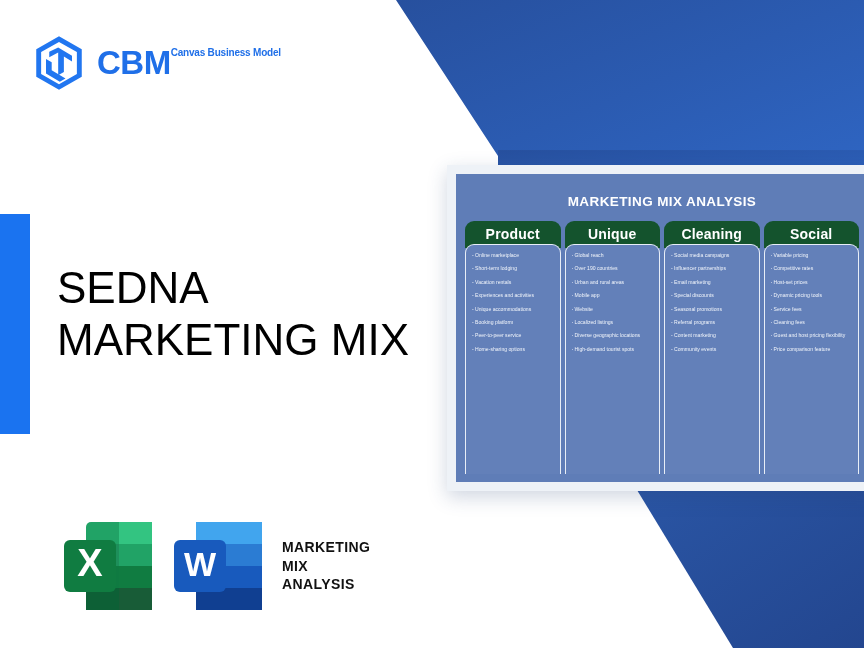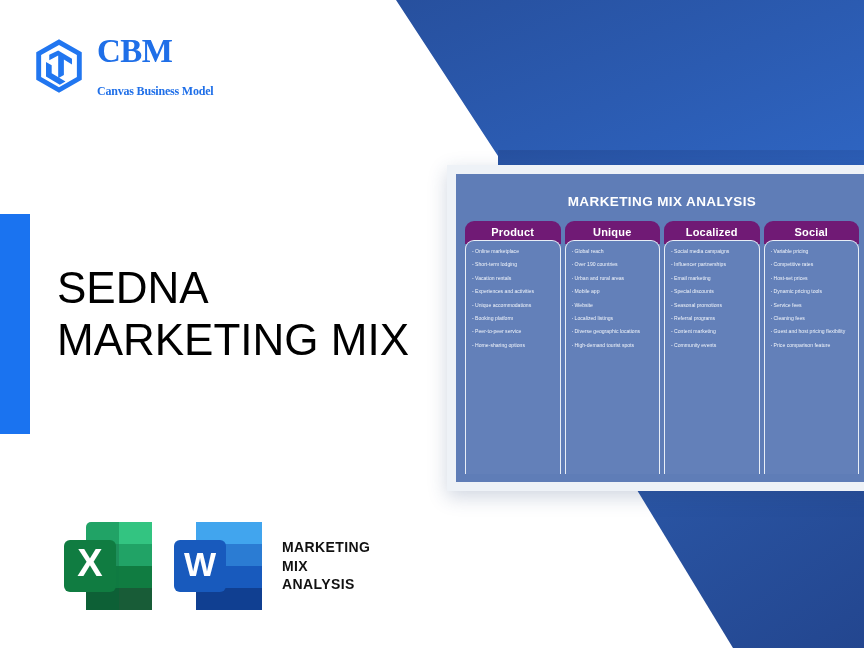--- a/index.html
+++ b/index.html
@@ -24,28 +24,28 @@
   }
 
   
   .logo-block {
     position:absolute;
     left:33px; top:34px;
     display:flex; align-items:center; gap:12px;
     z-index:3;
   }
   .logo-mark { width:52px; height:58px; flex:0 0 auto; }
-  .logo-text { display:flex; flex-direction:column; justify-content:center;font-family:Liberation Serif, serif; }
+  .logo-text { display:flex; justify-content:center; }
   .logo-title {
     font-size:33px; font-weight:bold; color:#1f6fe8;
     letter-spacing:-0.5px; line-height:1.05;
   }
   .logo-sub {
-    font-size:12px; font-weight:bold; color:#1f6fe8;
-    letter-spacing:-0.2px; margin-top:15px;
+    font-size:10px; font-weight:bold; color:#1f6fe8;
+    letter-spacing:-0.2px; margin-top:1px;
   }
 
   
   .headline {
     position:absolute;
     left:57px; top:262px;
     z-index:3;
     font-size:44px;
     font-weight:400;
     color:#000000;
@@ -102,24 +102,24 @@
     display:flex;
     gap:4px;
     padding:0 1px 2px 1px;
   }
   .mix-col {
     flex:1;
     display:flex; flex-direction:column;
     min-width:0;
   }
   .col-head {
-    background:#701a75;
+    background:#14532d;
     border-radius:9px 9px 0 0;
     color:#ffffff;
-    font-size:11px;
+    font-size:14px;
     font-weight:bold;
     text-align:center;
     padding:5px 0 6px 0;
     letter-spacing:0.2px;
   }
   .col-body {
     flex:1;
     background:#6380b9;
     border-radius:9px 9px 0 0;
     border-top:1.2px solid #e8eef7;
@@ -235,21 +235,21 @@
           <div class="col-item">- Urban and rural areas</div>
           <div class="col-item">- Mobile app</div>
           <div class="col-item">- Website</div>
           <div class="col-item">- Localized listings</div>
           <div class="col-item">- Diverse geographic locations</div>
           <div class="col-item">- High-demand tourist spots</div>
         </div>
       </div>
 
       <div class="mix-col">
-        <div class="col-head">Localized</div>
+        <div class="col-head">Cleaning</div>
         <div class="col-body">
           <div class="col-item">- Social media campaigns</div>
           <div class="col-item">- Influencer partnerships</div>
           <div class="col-item">- Email marketing</div>
           <div class="col-item">- Special discounts</div>
           <div class="col-item">- Seasonal promotions</div>
           <div class="col-item">- Referral programs</div>
           <div class="col-item">- Content marketing</div>
           <div class="col-item">- Community events</div>
         </div>

